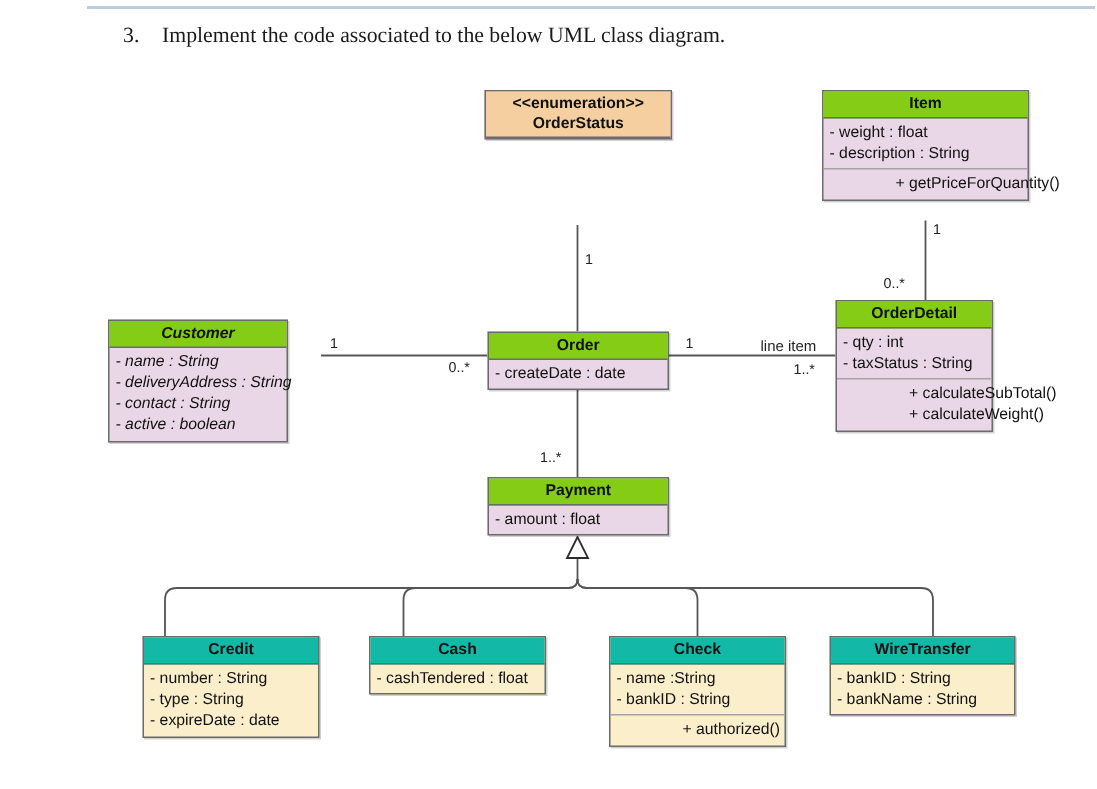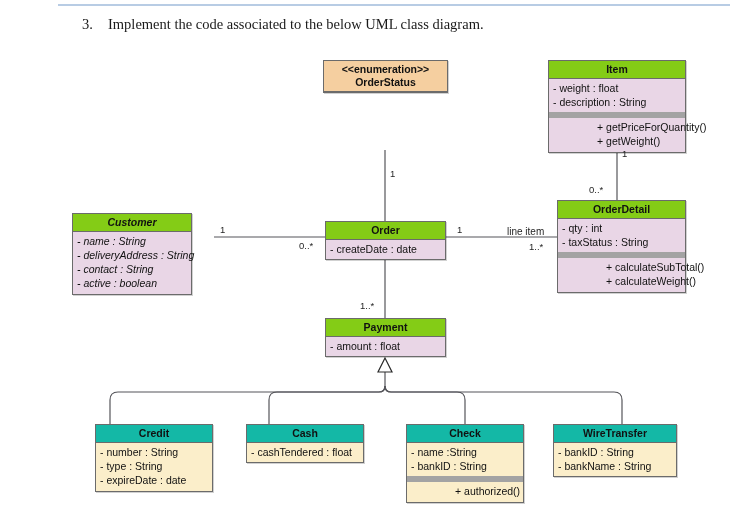--- a/index.html
+++ b/index.html
@@ -73,21 +73,21 @@
     font-weight: bold;
   }
   .uml .hdr .nm {
     display: block;
     font-weight: bold;
   }
   .uml .compartment {
     padding: 2px 4px 3px 4px;
   }
   .uml .compartment + .compartment {
-    border-top: 6px solid #a3a3a3;
+    border-top: 1px solid #a3a3a3;
     padding-left: 48px;
   }
   .uml .row {
     white-space: nowrap;
     padding: 0.5px 0;
   }
 
   
   .pal-lilac { background: #e9d6e6; }
   .pal-lilac .hdr { background: #84cc16; }
@@ -151,21 +151,20 @@
   <div class="uml pal-lilac" style="left:548px; top:60px; width:138px;">
     <div class="hdr">
       <span class="nm">Item</span>
     </div>
     <div class="compartment">
       <div class="row">- weight : float</div>
       <div class="row">- description : String</div>
     </div>
     <div class="compartment">
       <div class="row">+ getPriceForQuantity()</div>
-      <div class="row">+ getWeight()</div>
     </div>
   </div>
 
   <div class="uml pal-lilac" style="left:72px; top:213px; width:120px;font-style:italic;">
     <div class="hdr">
       <span class="nm">Customer</span>
     </div>
     <div class="compartment">
       <div class="row">- name : String</div>
       <div class="row">- deliveryAddress : String</div>
@@ -176,21 +175,21 @@
 
   <div class="uml pal-lilac" style="left:325px; top:221px; width:121px;">
     <div class="hdr">
       <span class="nm">Order</span>
     </div>
     <div class="compartment">
       <div class="row">- createDate : date</div>
     </div>
   </div>
 
-  <div class="uml pal-lilac" style="left:557px; top:200px; width:129px;">
+  <div class="uml pal-lilac" style="left:557px; top:200px; width:105px;">
     <div class="hdr">
       <span class="nm">OrderDetail</span>
     </div>
     <div class="compartment">
       <div class="row">- qty : int</div>
       <div class="row">- taxStatus : String</div>
     </div>
     <div class="compartment">
       <div class="row">+ calculateSubTotal()</div>
       <div class="row">+ calculateWeight()</div>

